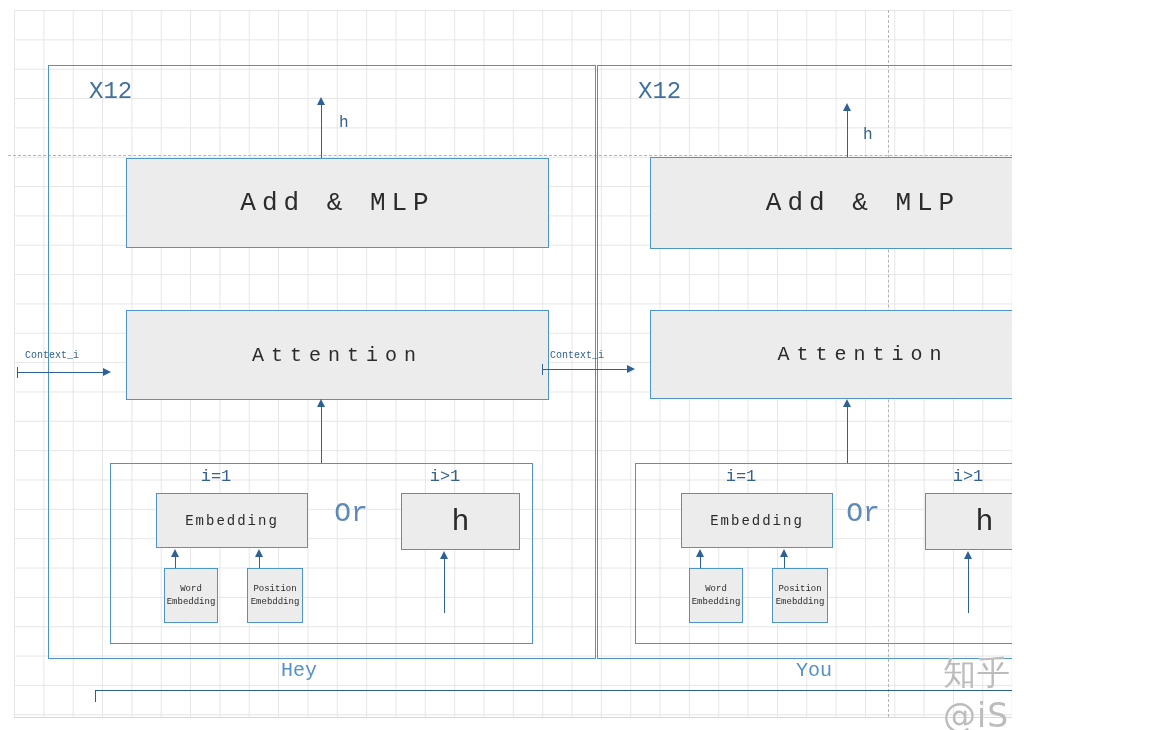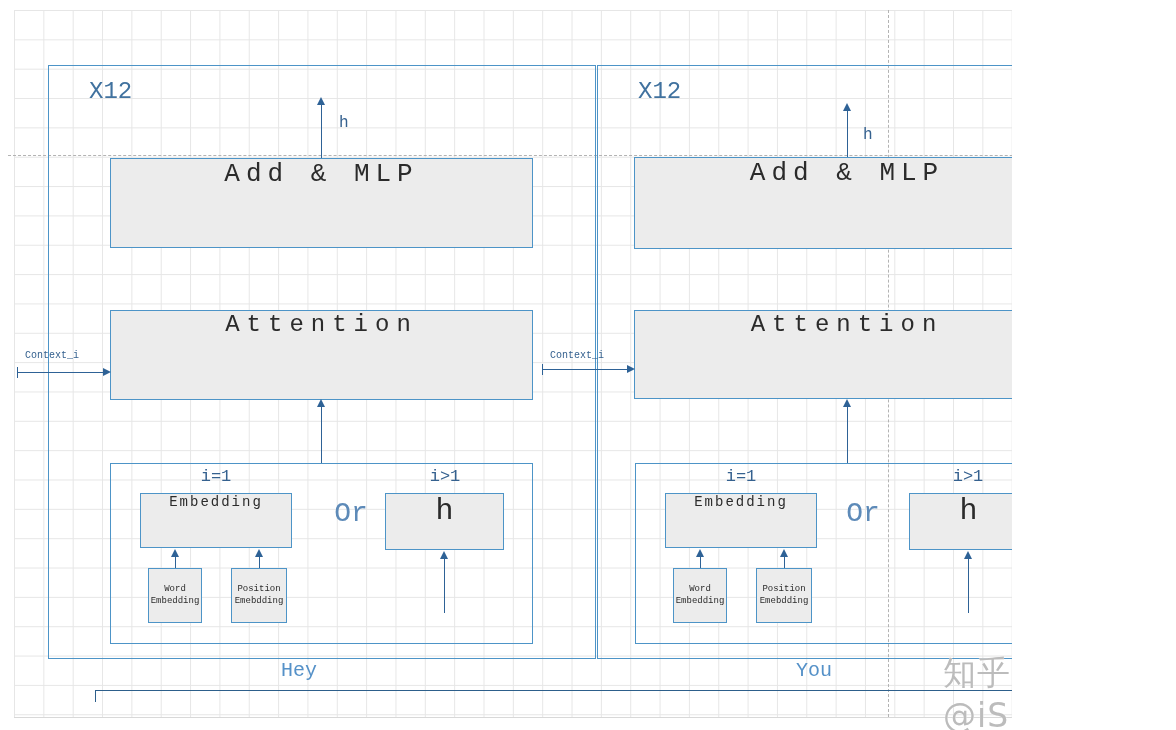--- a/index.html
+++ b/index.html
@@ -14,41 +14,42 @@
       linear-gradient(to right,#e6e6e6 1px,transparent 1px),
       linear-gradient(to bottom,#e6e6e6 1px,transparent 1px);
     background-size:29.35px 29.35px;
     border-right:1px solid #e6e6e6; border-bottom:1px solid #d8d8d8;
   }
   .dash-h{position:absolute; border-top:1px dashed #b3b3b3; height:0;}
   .dash-v{position:absolute; border-left:1px dashed #b3b3b3; width:0;}
   .panel{position:absolute; width:546px; height:592px; border:1.5px solid #4d94c7; overflow:visible;}
   .box{
     position:absolute; background:#ececec; border:1.5px solid #4d94c7;
-    display:flex; align-items:flex-start; justify-content:center; box-sizing:border-box;
+    display:flex; align-items:center; justify-content:center; box-sizing:border-box;
     color:#2b2b2b;
+    margin-left:16px;
   }
   .container-box{position:absolute; border:1.5px solid #4d94c7; box-sizing:border-box;}
   .vline{position:absolute; width:0; border-left:1.5px solid #2e6296;}
   .hline{position:absolute; height:0; border-top:1.5px solid #2e6296;}
   .arrow-up{position:absolute; width:0; height:0;
     border-left:4.5px solid transparent; border-right:4.5px solid transparent;
     border-bottom:8px solid #2e6296;}
   .arrow-right{position:absolute; width:0; height:0;
     border-top:4.5px solid transparent; border-bottom:4.5px solid transparent;
     border-left:8px solid #2e6296;}
   .lbl{position:absolute; white-space:nowrap;}
   .lbl-x12{font-size:24px; color:#41729f;}
   .lbl-h{font-size:16px; color:#35618f;}
   .lbl-case{font-size:17px; color:#35618f; width:60px; text-align:center;}
   .lbl-context{font-size:10px; color:#35618f;}
   .lbl-or{font-size:28px; color:#5d8ab8; width:50px; text-align:center;}
   .lbl-token{font-size:20px; color:#5591c8; width:100px; text-align:center;}
   .txt-addmlp{font-size:26px; letter-spacing:6px;}
-  .txt-attention{font-size:24px; letter-spacing:7px;}
+  .txt-attention{font-size:20px; letter-spacing:7px;}
   .txt-embedding{font-size:14px; letter-spacing:2px;}
   .txt-hbox{font-size:30px;}
   .small-box{font-size:9px; line-height:1.35; text-align:center; padding:14px;}
   .watermark{
     position:absolute; left:943px; top:651px; font-size:33px; color:#bcbcbc;
     font-family:"DejaVu Sans","Liberation Sans",sans-serif; letter-spacing:1px;
     text-shadow:0 0 1px #ffffff;
   }
 </style>
 </head>

